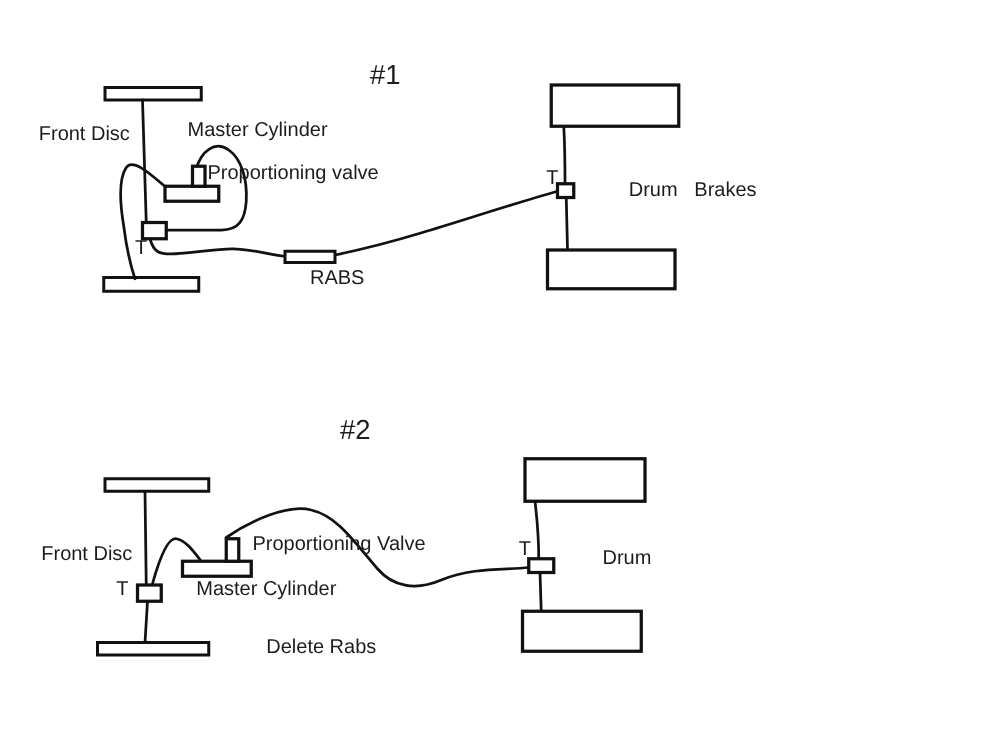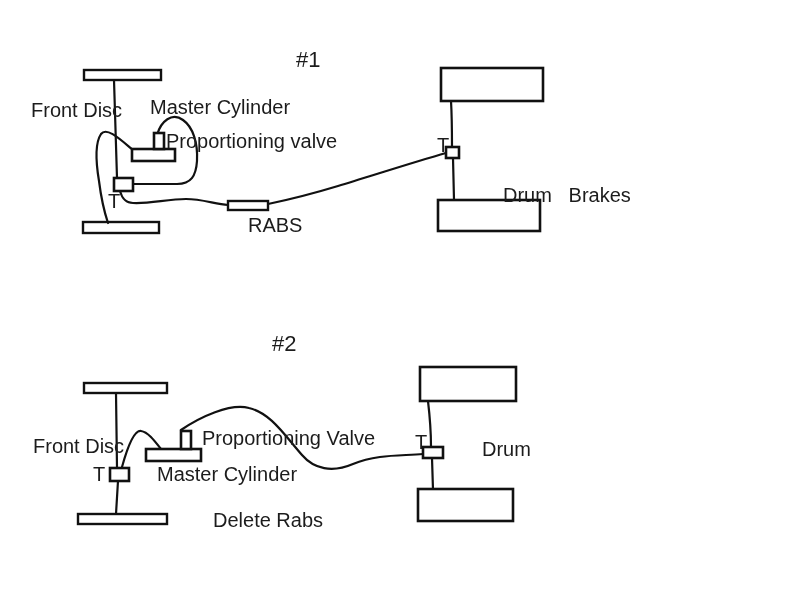--- a/index.html
+++ b/index.html
@@ -2,21 +2,21 @@
 <html><head>
 <meta charset="utf-8">
 <style>
   html,body{margin:0;padding:0;background:#ffffff;}
   .stage{
     position:relative;width:800px;height:600px;background:#ffffff;
     font-family:"Liberation Sans",sans-serif;color:#1c1c1c;overflow:hidden;
   }
   .stage svg{position:absolute;left:0;top:0;}
   .lbl{
-    position:absolute;font-size:20px;line-height:1.2;color:#1c1c1c;
+    position:absolute;font-size:16px;line-height:1.2;color:#1c1c1c;
     white-space:pre;user-select:none;
   }
   .title{font-size:22px;}
   .ink{stroke:#111111;fill:none;stroke-width:2.2;stroke-linecap:round;}
   .box{stroke:#111111;fill:#ffffff;stroke-width:2.6;}
   .thin{stroke-width:2.4;}
 </style>
 </head>
 <body>
 
@@ -73,21 +73,21 @@
     </g>
   </svg>
 
   <div class="lbl title" style="left:296px;top:47px;">#1</div>
   <div class="lbl" style="left:31px;top:98px;">Front Disc</div>
   <div class="lbl" style="left:150px;top:95px;">Master Cylinder</div>
   <div class="lbl" style="left:166px;top:129px;">Proportioning valve</div>
   <div class="lbl" style="left:108px;top:189px;">T</div>
   <div class="lbl" style="left:248px;top:213px;">RABS</div>
   <div class="lbl" style="left:437px;top:133px;">T</div>
-  <div class="lbl" style="left:503px;top:143px;margin-top:40px;">Drum   Brakes</div>
+  <div class="lbl" style="left:503px;top:143px;">Drum   Brakes</div>
 
   <div class="lbl title" style="left:272px;top:331px;">#2</div>
   <div class="lbl" style="left:33px;top:434px;">Front Disc</div>
   <div class="lbl" style="left:202px;top:426px;">Proportioning Valve</div>
   <div class="lbl" style="left:157px;top:462px;">Master Cylinder</div>
   <div class="lbl" style="left:93px;top:462px;">T</div>
   <div class="lbl" style="left:415px;top:430px;">T</div>
   <div class="lbl" style="left:482px;top:437px;">Drum</div>
   <div class="lbl" style="left:213px;top:508px;">Delete Rabs</div>
 

